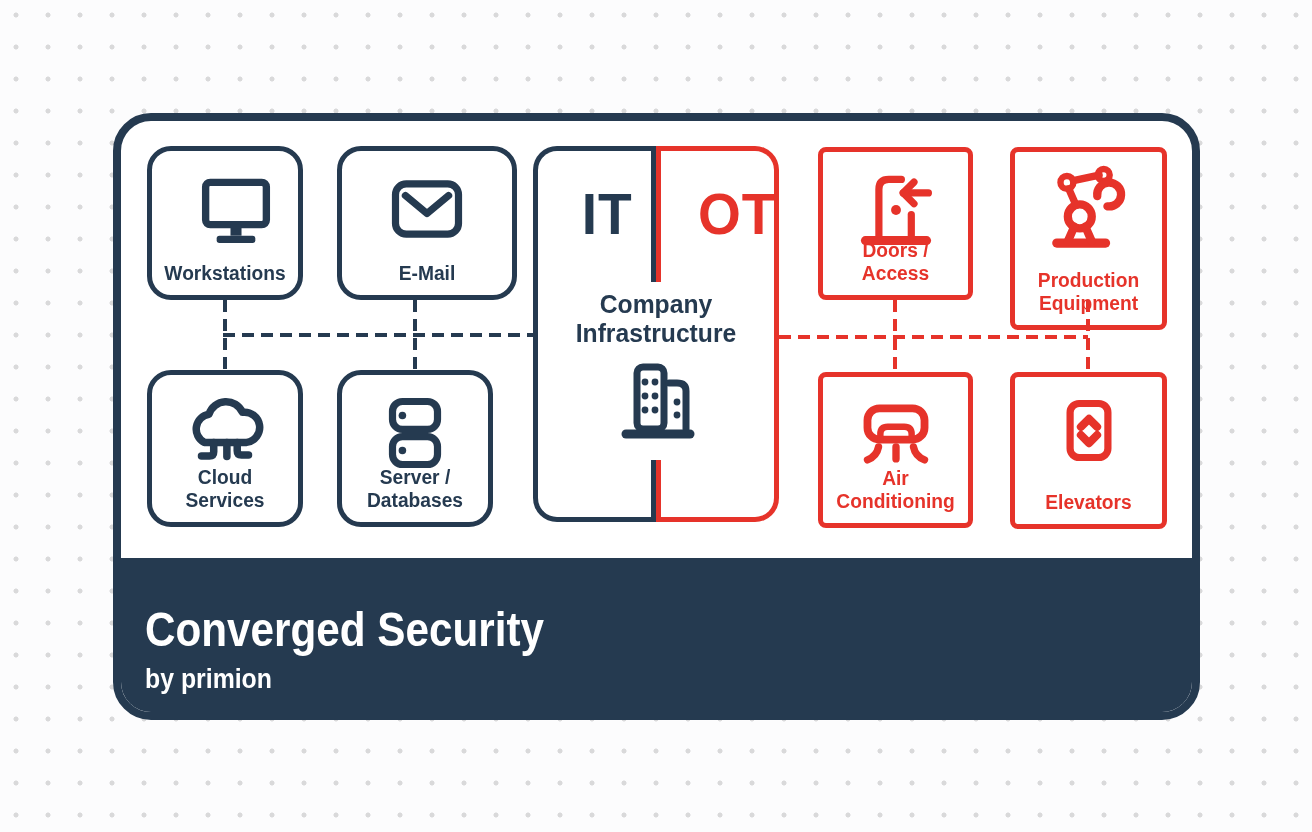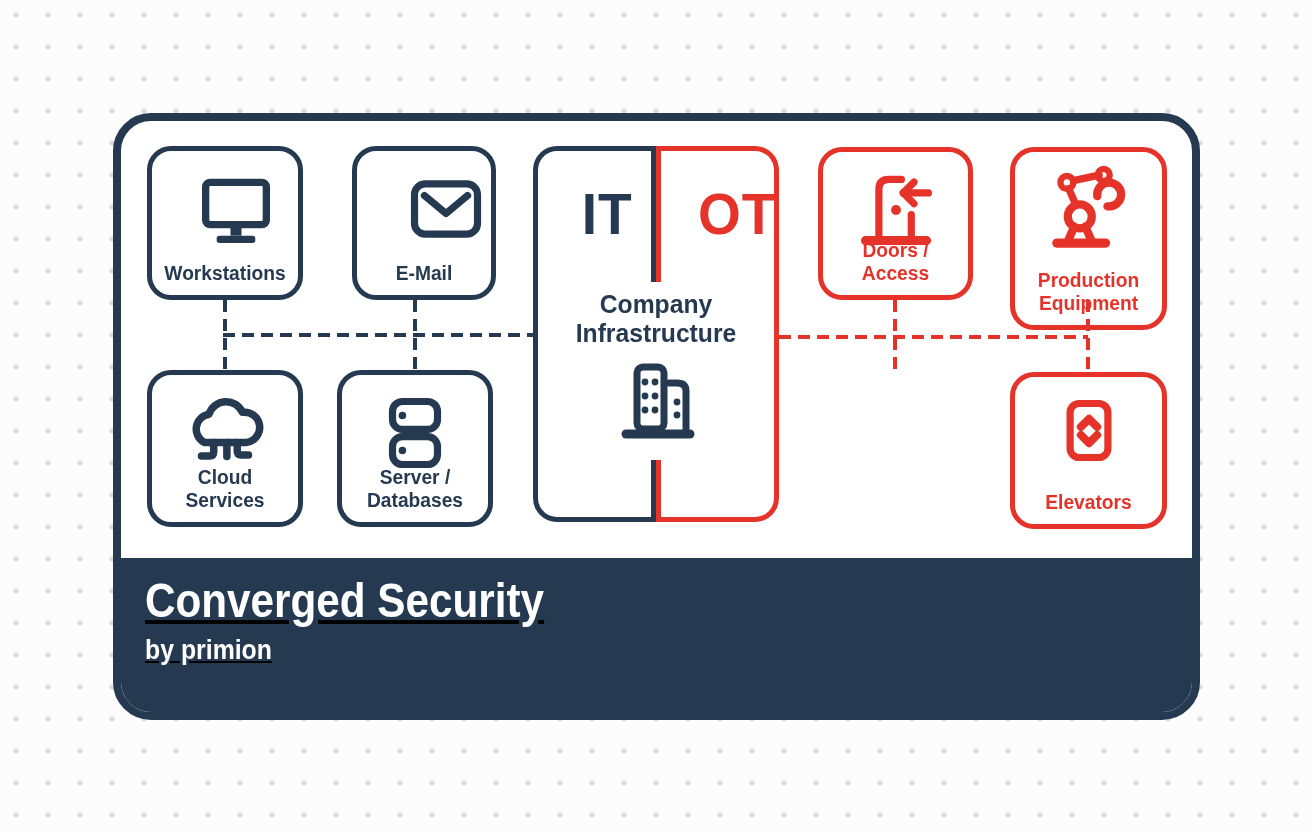--- a/index.html
+++ b/index.html
@@ -17,33 +17,33 @@
   .card{
     position:absolute;left:113px;top:113px;width:1087px;height:607px;
     box-sizing:border-box;border:8px solid var(--navy);border-radius:38px;
     background:var(--card-background);overflow:hidden;
   }
   
   .box{
     position:absolute;box-sizing:border-box;border:5px solid var(--navy);
     border-radius:24px;display:flex;flex-direction:column;align-items:center;
   }
-  .box.ot{border-color:var(--red);}
+  .box.ot{border-color:var(--red);border-radius:8px;}
   .icon-wrap{margin-top:12px;height:92px;display:flex;align-items:center;justify-content:center;}
   .box-label{
     position:absolute;left:0;right:0;bottom:11px;text-align:center;
     font-weight:bold;font-size:20px;line-height:1.12;color:var(--navy);
     white-space:pre-line;transform:scaleX(0.96);
   }
   .box.ot .box-label{color:var(--red);}
   svg.icon{display:block;}
   .navy-ic{color:var(--navy);} .red-ic{color:var(--red);}
   
   .b-workstations{left:26px;top:25px;width:156px;height:154px;padding-left:22px;}
-  .b-email{left:231px;top:25px;width:144px;height:154px;align-items:flex-end;}
+  .b-email{left:216px;top:25px;width:180px;height:154px;}
   .b-cloud{left:26px;top:249px;width:156px;height:157px;}
   .b-server{left:216px;top:249px;width:156px;height:157px;}
   .b-doors{left:697px;top:26px;width:155px;height:153px;}
   .b-production{left:889px;top:26px;width:157px;height:183px;}
   .b-ac{left:697px;top:251px;width:155px;height:156px;}
   .b-elevators{left:889px;top:251px;width:157px;height:157px;}
   
   .center-box{position:absolute;left:412px;top:25px;width:246px;height:376px;}
   .half{position:absolute;top:0;bottom:0;width:50%;box-sizing:border-box;}
   .half.it-side{left:0;border:5px solid var(--navy);border-right:none;border-radius:24px 0 0 24px;}
@@ -72,21 +72,21 @@
   .dash-navy{--c:var(--navy);} .dash-red{--c:var(--red);}
   .dh-left{left:102px;top:212px;width:310px;}
   .dh-right{left:658px;top:214px;width:309px;}
   .dv-workstations{left:102px;top:179px;height:70px;}
   .dv-email{left:292px;top:179px;height:70px;}
   .dv-doors{left:772px;top:179px;height:72px;}
   .dv-production{left:965px;top:179px;height:72px;}
   
   .footer{
     position:absolute;left:0;right:0;bottom:0;top:437px;
-    background:var(--navy);padding:19px 0 0 24px;box-sizing:border-box;text-decoration:underline;
+    background:var(--navy);padding:48px 0 0 24px;box-sizing:border-box;
   }
   .footer-title{
     color:var(--footer-text);font-weight:bold;font-size:48px;line-height:1.0;
     transform:scaleX(0.88);transform-origin:left center;white-space:nowrap;
   }
   .footer-subtitle{
     color:var(--footer-text);font-weight:bold;font-size:27px;margin-top:10px;
     transform:scaleX(0.92);transform-origin:left center;white-space:nowrap;
   }
 </style>
@@ -203,20 +203,33 @@
         <circle cx="26" cy="20" r="7" stroke-width="7"></circle>
         <path d="M33 18 L61 12" stroke-width="8"></path>
         <circle cx="66" cy="12" r="6.5" stroke-width="7"></circle>
         <path d="M70 46 A13 13 0 1 0 59 35" stroke-width="9"></path>
       </svg>
     </span>
     <span class="box-label">Production
 Equipment</span>
   </div>
 
+  <div class="box ot b-ac">
+    <span class="icon-wrap">
+      <svg class="icon red-ic" width="92" height="92" viewBox="0 0 100 100" stroke="currentColor" fill="none" stroke-linecap="round" stroke-linejoin="round">
+        <rect x="19" y="21" width="62" height="34" rx="13" stroke-width="8.5"></rect>
+        <path d="M33 55 V49 Q33 41 41 41 H59 Q67 41 67 49 V55" stroke-width="7"></path>
+        <path d="M31 63 Q29 73 19 77" stroke-width="8"></path>
+        <path d="M50 63 V76" stroke-width="8"></path>
+        <path d="M69 63 Q71 73 81 77" stroke-width="8"></path>
+      </svg>
+    </span>
+    <span class="box-label">Air
+Conditioning</span>
+  </div>
 
   <div class="box ot b-elevators">
     <span class="icon-wrap">
       <svg class="icon red-ic" width="90" height="90" viewBox="0 0 100 100" stroke="currentColor" fill="none" stroke-linecap="round" stroke-linejoin="round">
         <rect x="29" y="15" width="42" height="60" rx="10" stroke-width="8"></rect>
         <path d="M41 41 L50 32 L59 41" stroke-width="9"></path>
         <path d="M41 50 L50 59 L59 50" stroke-width="9"></path>
       </svg>
     </span>
     <span class="box-label">Elevators</span>

